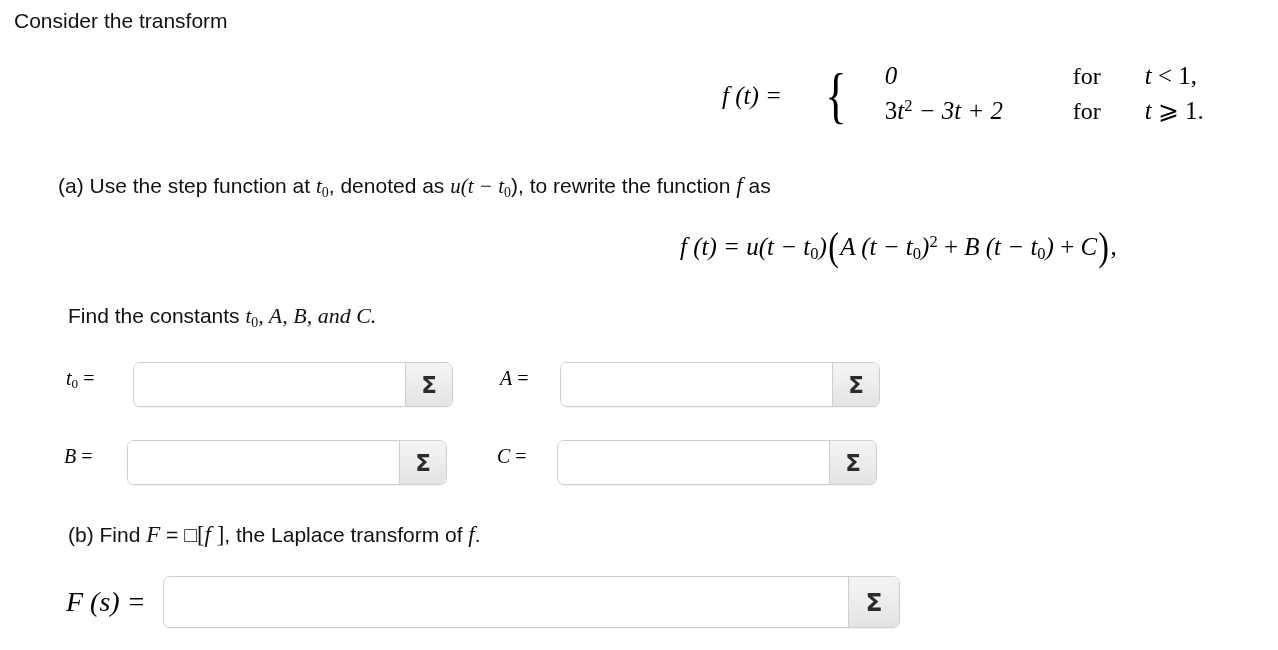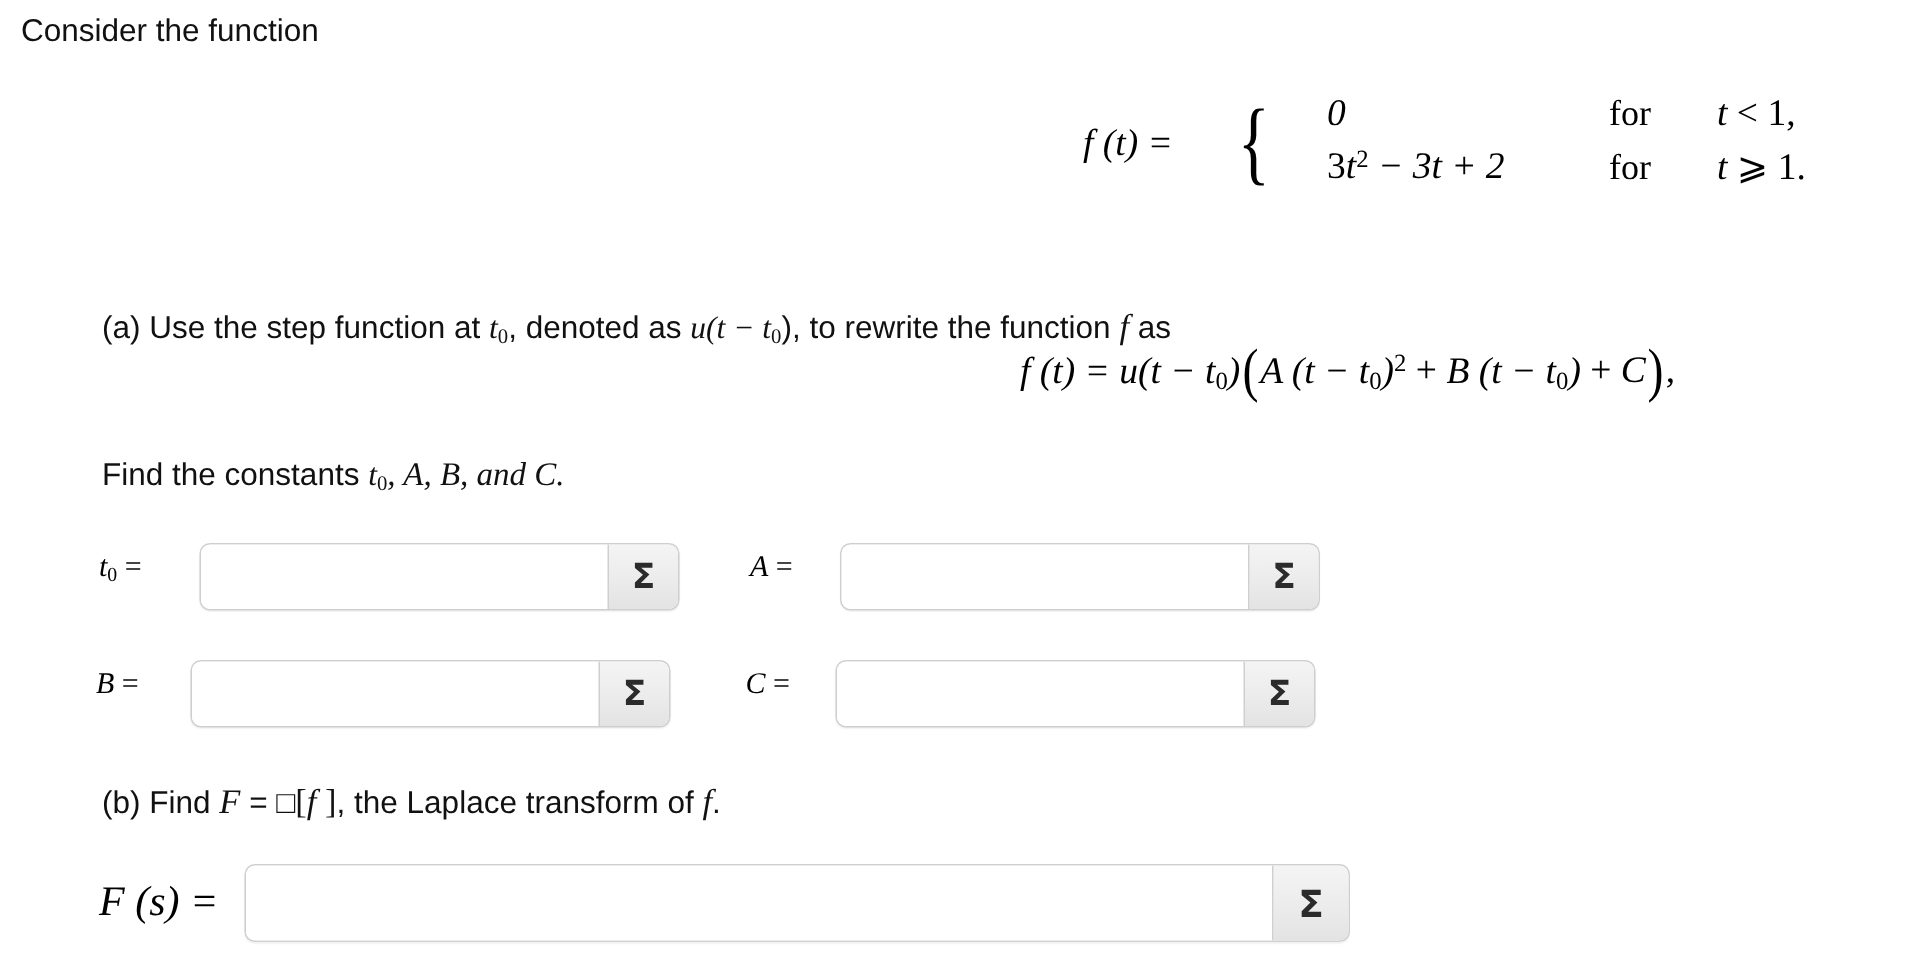--- a/index.html
+++ b/index.html
@@ -165,42 +165,42 @@
     user-select: none;
   }
   .field.big .sigma {
     width: 50px;
     font-size: 25px;
   }
 </style>
 </head>
 <body>
 
-<div class="abs prose" style="left:14px; top:9px;">Consider the function</div>
+<div class="abs prose" style="left:14px; top:9px;">Consider the transform</div>
 
 <div class="abs" id="piecewise">
   <div class="pw-wrap">
     <span class="pw-lhs">f (t) =</span>
     <span class="pw-brace">{</span>
     <div class="pw-rows">
       <div class="pw-row">
         <span class="pw-case math upr">0</span>
         <span class="pw-for">for</span>
         <span class="pw-cond"><span>t</span><span class="upr">&nbsp;<span>&lt;</span>&nbsp;<span>1,</span></span></span>
       </div>
       <div class="pw-row">
         <span class="pw-case math"><span class="upr">3</span><span>t</span><sup class="upr">2</sup><span> − 3t + 2</span></span>
         <span class="pw-for">for</span>
         <span class="pw-cond"><span>t</span><span class="upr">&nbsp;<span>⩾</span>&nbsp;<span>1.</span></span></span>
       </div>
     </div>
   </div>
 </div>
 
-<div class="abs prose" style="left:68px; top:173px;margin-top:32px;">
+<div class="abs prose" style="left:58px; top:173px;">
   <span>(a) Use the step function at </span><span class="math"><span>t</span><sub class="upr">0</sub></span><span>, denoted as </span><span class="math"><span>u(t − t</span><sub class="upr">0</sub></span><span>), to rewrite the function </span><span class="math" style="font-size:23px;">f</span><span> as</span>
 </div>
 
 <div class="abs math" id="eq-rewrite">
   <span><span>f (t) = u(t − t</span><sub class="upr">0</sub><span>)</span></span><span class="bigparen">(</span><span><span>A (t − t</span><sub class="upr">0</sub><span>)</span><sup class="upr">2</sup></span><span class="upr"> + </span><span><span>B (t − t</span><sub class="upr">0</sub><span>)</span></span><span class="upr"> + </span><span>C</span><span class="bigparen">)</span><span class="upr">,</span>
 </div>
 
 <div class="abs prose" style="left:68px; top:303px;">
   <span>Find the constants </span><span class="math"><span>t</span><sub class="upr">0</sub></span><span class="math" style="font-size:22px;">, A, B, and C.</span>
 </div>

